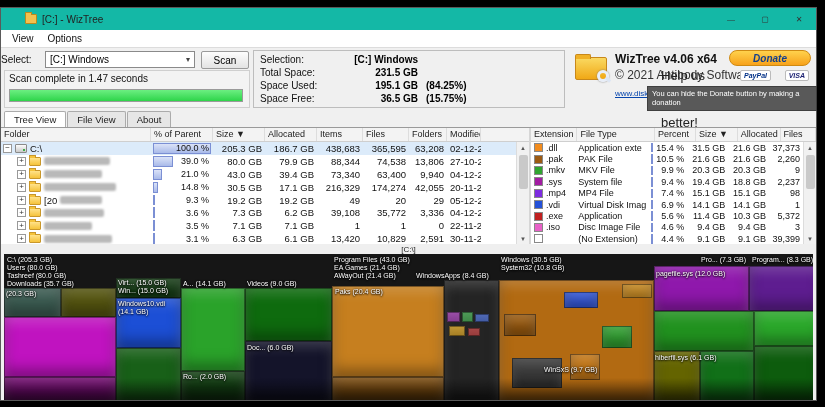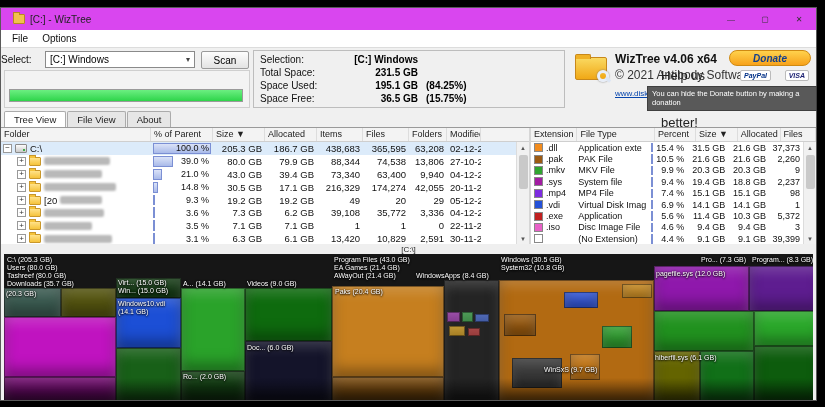--- a/index.html
+++ b/index.html
@@ -1,19 +1,19 @@
 <!DOCTYPE html>
 <html><head>
 <meta charset="utf-8">
 <style>
   *{margin:0;padding:0;box-sizing:border-box;font-family:"Liberation Sans",sans-serif;}
   html,body{width:825px;height:407px;background:#000;overflow:hidden;}
   #win{position:absolute;left:0;top:7px;width:817px;height:394px;background:#f0f0f0;display:flex;flex-direction:column;border:1px solid #5a5a5a;}
   
-  .titlebar{height:22px;background:#d946ef;display:flex;align-items:center;padding-left:12px;gap:5px;flex:0 0 auto;}
+  .titlebar{height:22px;background:#14b8a6;display:flex;align-items:center;padding-left:24px;gap:5px;flex:0 0 auto;}
   .app-icon{width:12px;height:10px;background:#f2c14e;border:1px solid #b98a1e;border-radius:1px;position:relative;}
   .app-icon::before{content:"";position:absolute;top:-3px;left:-1px;width:5px;height:2px;background:#f2c14e;border:1px solid #b98a1e;border-bottom:none;}
   .title{font-size:10px;color:#222;}
   .win-btns{margin-left:auto;display:flex;height:100%;}
   .wbtn{width:34px;display:flex;align-items:center;justify-content:center;font-size:8px;color:#333;}
   
   .menubar{height:18px;background:#fff;display:flex;align-items:center;border-bottom:1px solid #dcdcdc;padding-left:4px;flex:0 0 auto;}
   .menu-item{font-size:10px;padding:2px 7px;color:#111;}
   
   .toolbar{height:62px;position:relative;background:#f0f0f0;flex:0 0 auto;}
@@ -100,32 +100,33 @@
     <span class="app-icon"></span>
     <span class="title">[C:] - WizTree</span>
     <div class="win-btns">
       <span class="wbtn">—</span>
       <span class="wbtn">▢</span>
       <span class="wbtn">✕</span>
     </div>
   </div>
 
   <div class="menubar">
-    <span class="menu-item">File</span>
+    <span class="menu-item">View</span>
     <span class="menu-item">Options</span>
   </div>
 
   <div class="toolbar">
     <span class="select-label">Select:</span>
     <div class="select-box">
       <span>[C:] Windows</span>
       <span class="chev">▾</span>
     </div>
     <button class="scan-btn">Scan</button>
     <div class="scan-group">
+      <div class="scan-status">Scan complete in 1.47 seconds</div>
       <div class="progress">
         <div class="fill" id="progress-fill" style="background: linear-gradient(rgb(107, 239, 129), rgb(46, 212, 74));"></div>
       </div>
     </div>
 
     <div class="summary">
       <div class="srow">
         <span class="slabel">Selection:</span>
         <span class="sval">[C:]  Windows</span>
         <span class="spct"></span>

